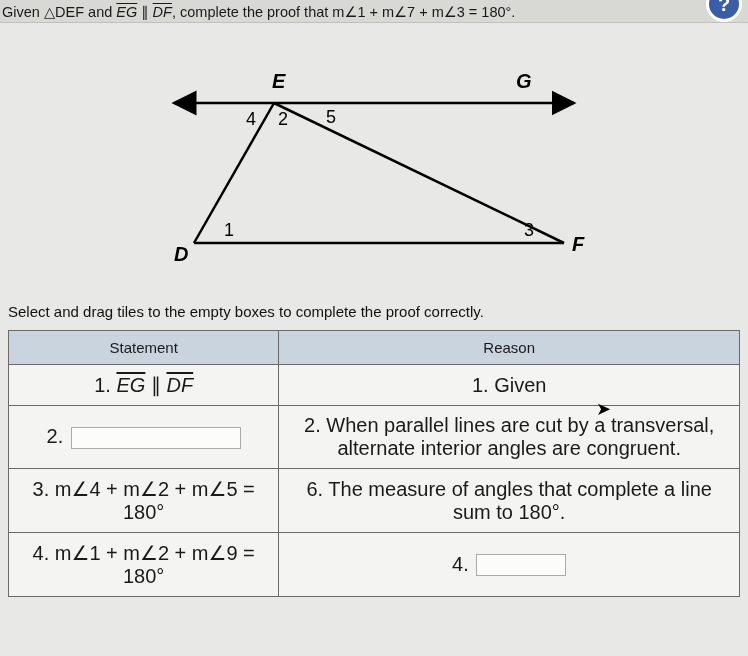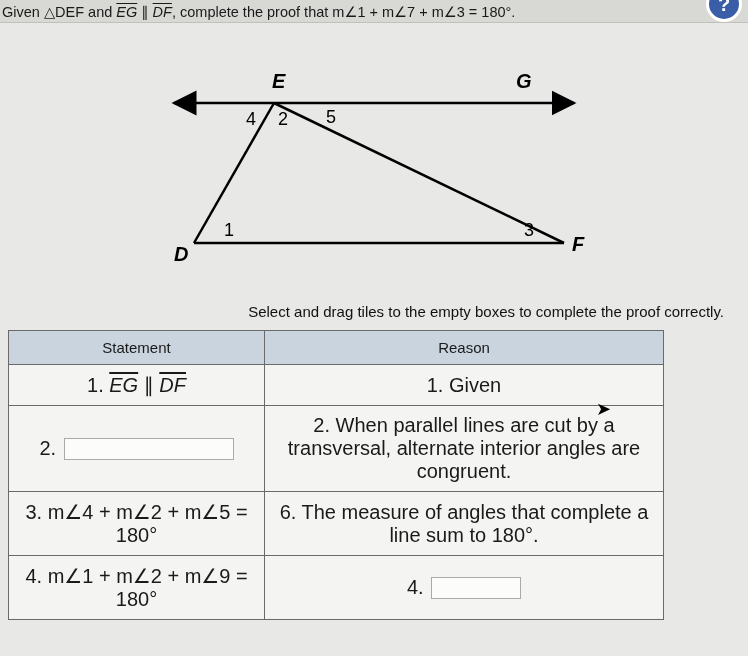--- a/index.html
+++ b/index.html
@@ -26,26 +26,25 @@
       width: 100%;
       display: flex;
       justify-content: center;
       padding: 40px 0 30px 0;
     }
     .diagram { width: 440px; height: 210px; }
     .instruction {
       font-size: 15px;
       padding: 0 24px 10px 8px;
       color: #111;
-      text-align: right;
     }
     table.proof {
       border-collapse: collapse;
       margin: 0 8px;
-      width: 656px;
+      width: 732px;
       background: #f4f4f2;
     }
     table.proof th, table.proof td {
       border: 1px solid #6a6a6a;
       padding: 8px 10px;
       text-align: center;
       font-size: 20px;
       vertical-align: middle;
     }
     table.proof th {

